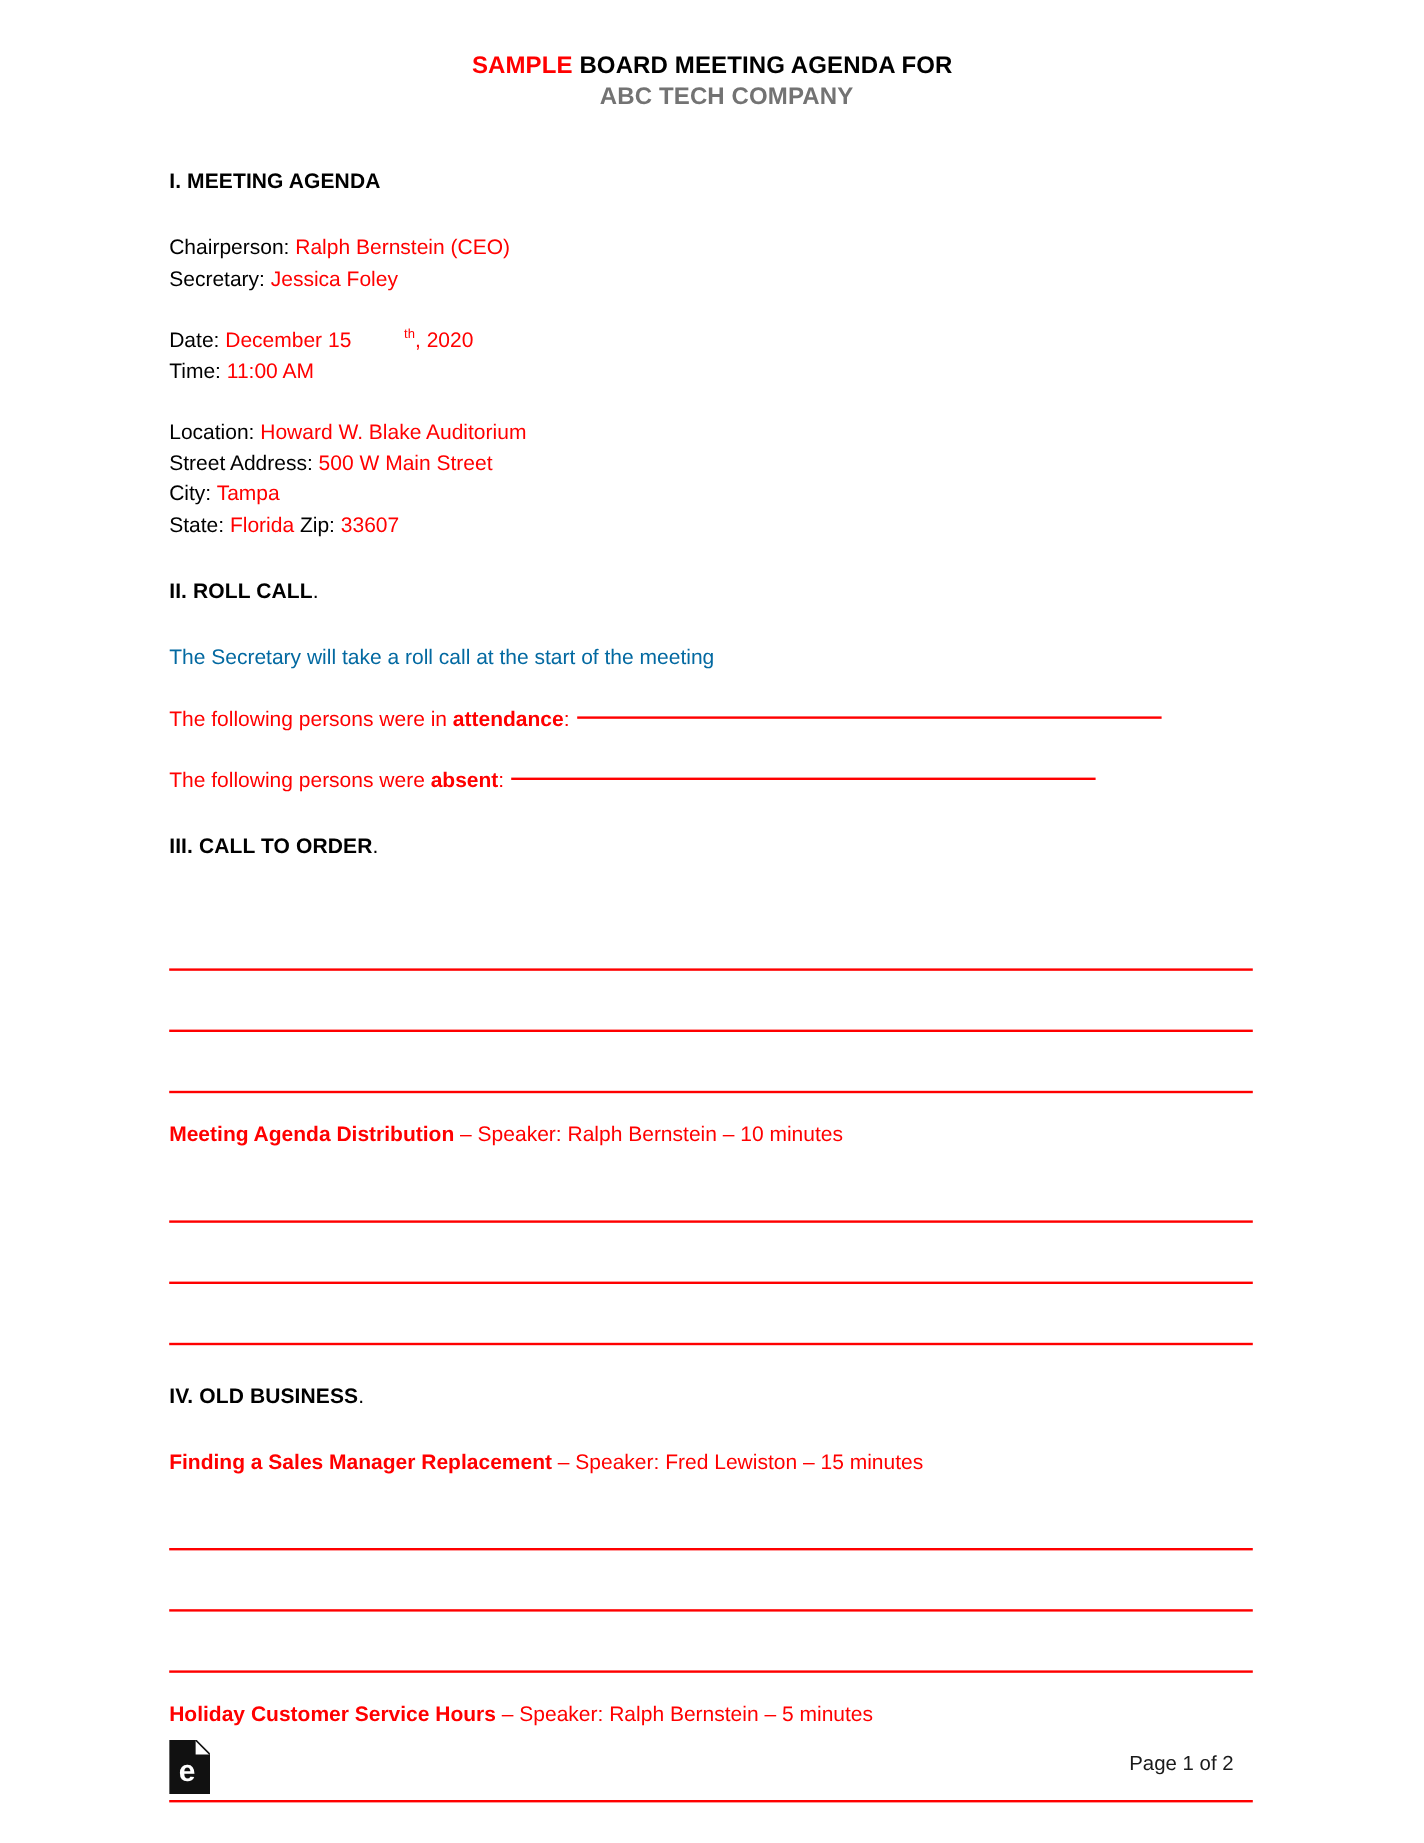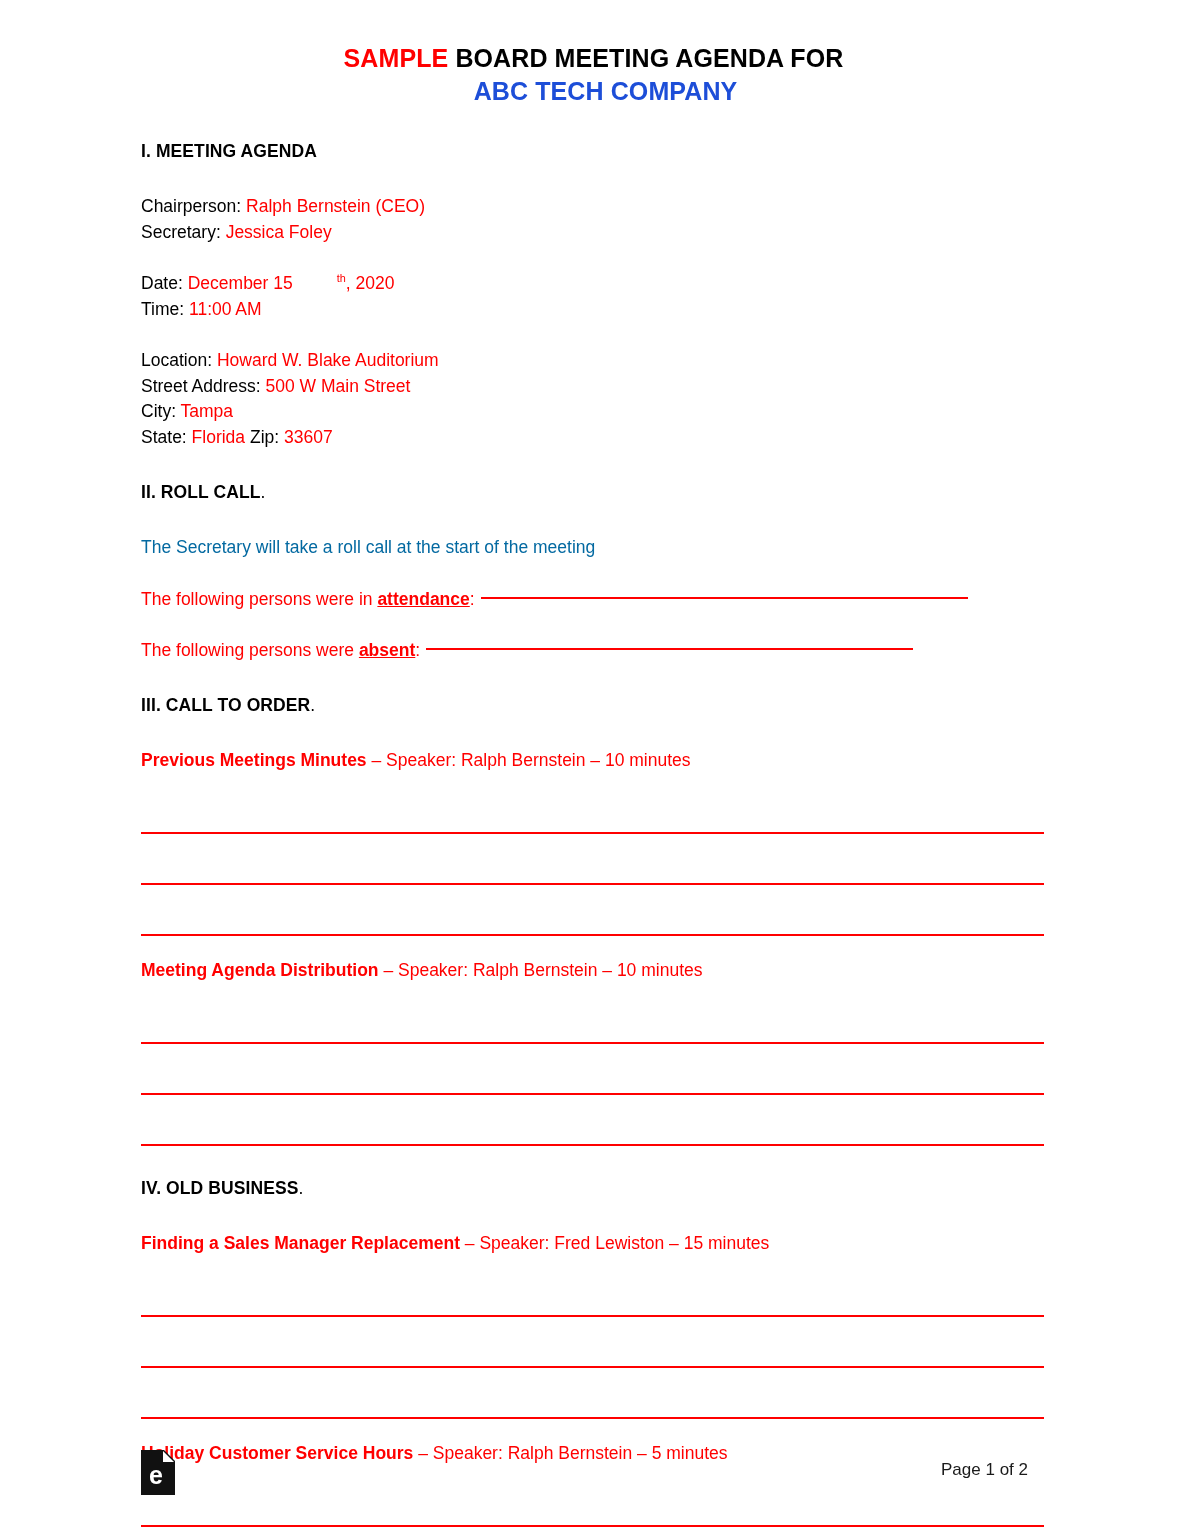--- a/index.html
+++ b/index.html
@@ -19,28 +19,28 @@
     position: relative;
     width: 1187px;
     height: 1536px;
     background: #ffffff;
     box-sizing: border-box;
   }
 
   
   .doc-title {
     text-align: center;
-    font-size: 25px;
+    font-size: 20px;
     font-weight: bold;
     line-height: 1.32;
     padding-top: 42px;
     letter-spacing: 0.1px;
   }
   .doc-title .red { color: #FF0000; }
-  .title-line2 { color: #1d4ed8; margin-left: 24px; }
+  .title-line2 { color: #737373; margin-left: 24px; }
 
   
   .content {
     position: absolute;
     left: 141px;
     top: 141px;
     width: 903px;
   }
 
   .sec-heading {
@@ -79,21 +79,21 @@
     padding-left: 44px;
   }
 
   
   .fillrow {
     font-size: 17.5px;
     line-height: 25px;
     color: #FF0000;
     white-space: nowrap;
   }
-  .fillrow b { font-weight: bold; text-decoration: underline; }
+  .fillrow b { font-weight: bold; }
   .blankline {
     display: inline-block;
     border-bottom: 2px solid #FF0000;
     vertical-align: middle;
     margin-left: 6px;
     position: relative;
     top: -2px;
   }
   .blankline.attendance { width: 487px; }
   .blankline.absent { width: 487px; }
@@ -187,21 +187,20 @@
     <div class="gap-md"></div>
 
     <div class="fillrow"><span>The following persons were </span><b>absent</b><span>:</span><span class="blankline absent"></span></div>
 
     <div class="gap-lg"></div>
 
     <div class="sec-heading"><span>III. CALL TO ORDER</span><span class="dot">.</span></div>
 
     <div class="gap-lg"></div>
 
-    <div class="item-title"><span class="strong">Previous Meetings Minutes</span><span> – Speaker: Ralph Bernstein – 10 minutes</span></div>
     <div class="rules">
       <div class="rule"></div>
       <div class="rule"></div>
       <div class="rule"></div>
     </div>
 
     <div class="gap-sm"></div>
 
     <div class="item-title"><span class="strong">Meeting Agenda Distribution</span><span> – Speaker: Ralph Bernstein – 10 minutes</span></div>
     <div class="rules">

